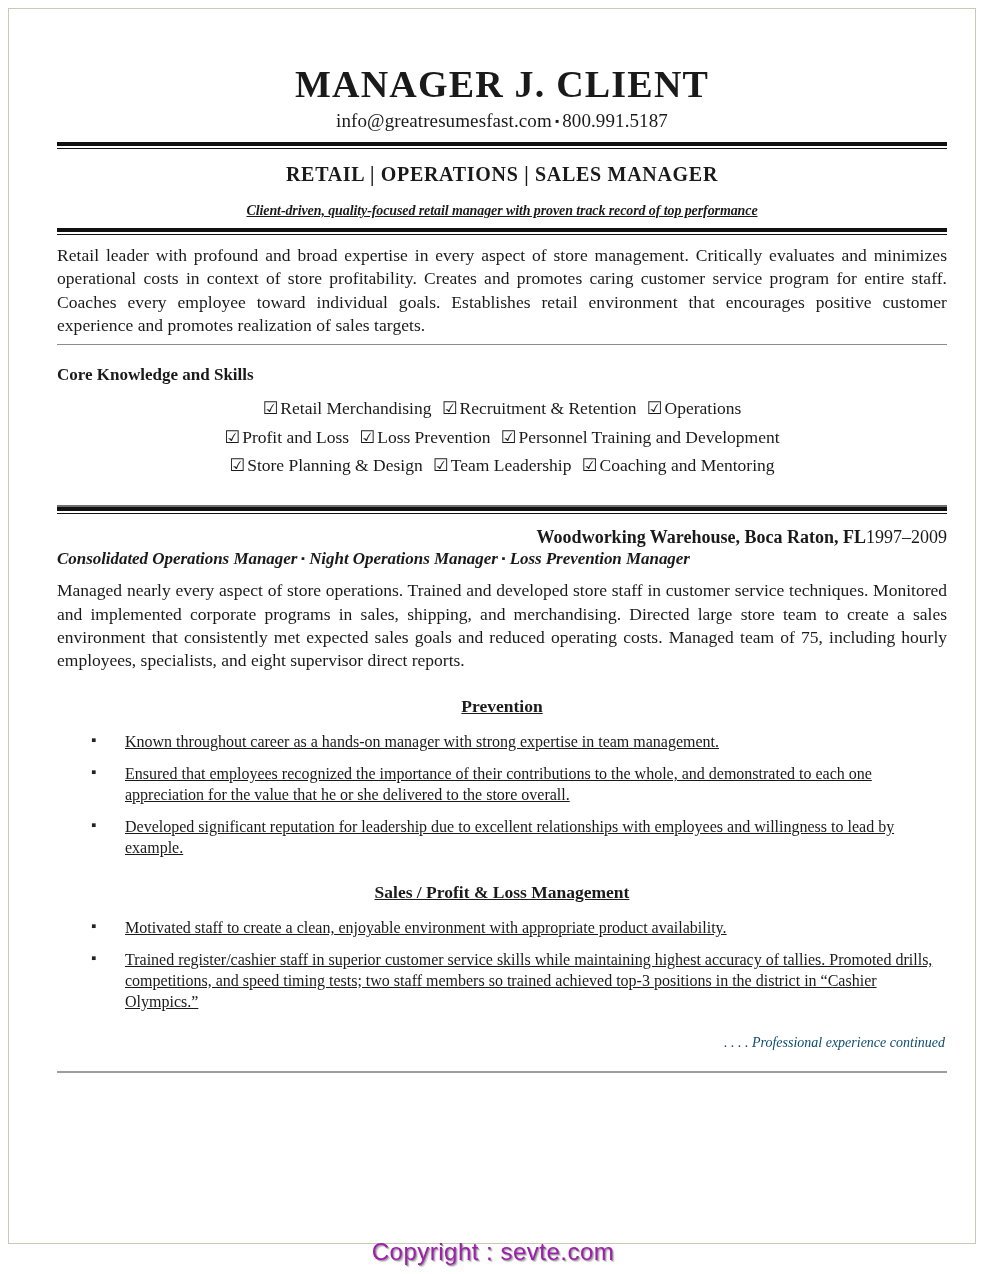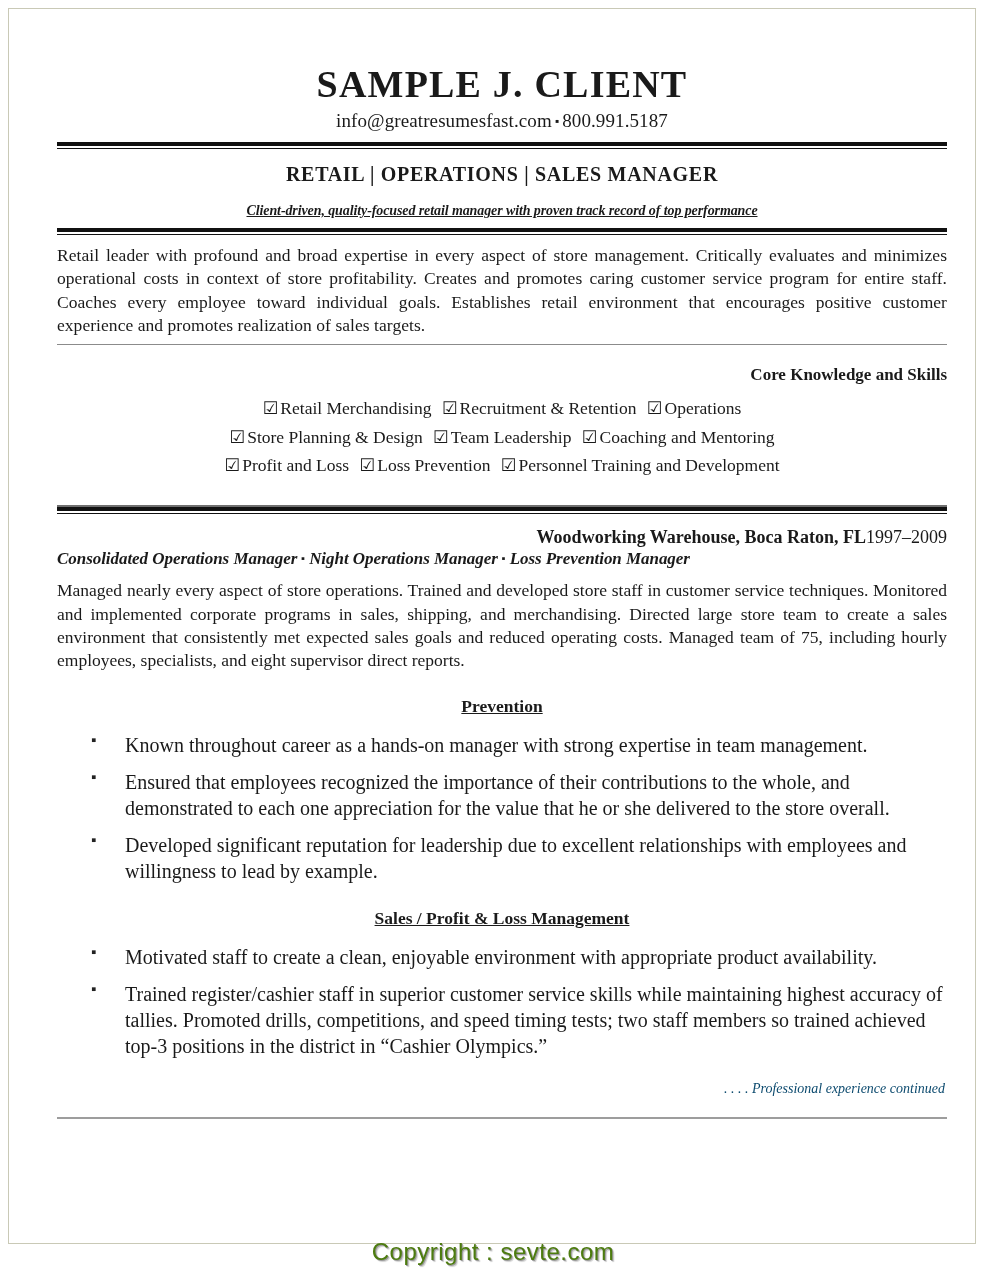--- a/index.html
+++ b/index.html
@@ -104,21 +104,21 @@
   .summary {
     text-align: justify;
     font-size: 17.5px;
     line-height: 1.33;
     margin: 9px 0 7px 0;
     letter-spacing: .05px;
   }
 
   
   .skills-heading {
-    text-align: right;
+    text-align: left;
     font-weight: bold;
     font-size: 17px;
     margin: 20px 0 9px 0;
   }
   .skills-row {
     text-align: center;
     font-size: 17.5px;
     line-height: 1.62;
     white-space: nowrap;
   }
@@ -182,24 +182,25 @@
     text-decoration: underline;
     margin: 24px 0 15px 0;
   }
   ul.bullets {
     list-style: none;
     margin: 0;
     padding: 0 0 0 34px;
   }
   ul.bullets li {
     position: relative;
-    font-size: 20px;
+    font-size: 16px;
     line-height: 1.30;
     margin-bottom: 11px;
     padding-left: 34px;
+    text-decoration: underline;
   }
   ul.bullets li::before {
     content: "\25AA";
     position: absolute;
     left: 0;
     top: -1px;
     font-size: 15px;
     color: #222;
   }
 
@@ -221,32 +222,32 @@
 
   
   #watermark {
     position: absolute;
     left: 0;
     top: 1238px;
     width: 986px;
     text-align: center;
     font-family: "Liberation Sans", "DejaVu Sans", sans-serif;
     font-size: 24px;
-    color: #4d7c0f;
+    color: #a21caf;
     text-shadow: 1px 1px 0 #9a9a9a, 2px 2px 1px #cfcfcf;
     letter-spacing: .5px;
   }
 </style>
 </head>
 <body>
 
 <div id="page-frame">
   <div id="sheet">
 
-    <div class="name">SAMPLE J. CLIENT</div>
+    <div class="name">MANAGER J. CLIENT</div>
 
     <div class="contact-line">
       <span>info@greatresumesfast.com</span><span class="contact-sep">▪</span><span>800.991.5187</span>
     </div>
 
     <hr class="rule-thick">
 
     <div class="target-title">RETAIL | OPERATIONS | SALES MANAGER</div>
     <div class="tagline">Client-driven, quality-focused retail manager with proven track record of top performance</div>
 
@@ -257,28 +258,28 @@
     <hr class="rule-thin">
 
     <div class="skills-heading">Core Knowledge and Skills</div>
 
     <div class="skills-row">
       <span class="skill-item"><span class="skill-box">☑</span><span>Retail Merchandising</span></span>
       <span class="skill-item"><span class="skill-box">☑</span><span>Recruitment &amp; Retention</span></span>
       <span class="skill-item"><span class="skill-box">☑</span><span>Operations</span></span>
     </div>
     <div class="skills-row">
+      <span class="skill-item"><span class="skill-box">☑</span><span>Profit and Loss</span></span>
+      <span class="skill-item"><span class="skill-box">☑</span><span>Loss Prevention</span></span>
+      <span class="skill-item"><span class="skill-box">☑</span><span>Personnel Training and Development</span></span>
+    </div>
+    <div class="skills-row">
       <span class="skill-item"><span class="skill-box">☑</span><span>Store Planning &amp; Design</span></span>
       <span class="skill-item"><span class="skill-box">☑</span><span>Team Leadership</span></span>
       <span class="skill-item"><span class="skill-box">☑</span><span>Coaching and Mentoring</span></span>
-    </div>
-    <div class="skills-row">
-      <span class="skill-item"><span class="skill-box">☑</span><span>Profit and Loss</span></span>
-      <span class="skill-item"><span class="skill-box">☑</span><span>Loss Prevention</span></span>
-      <span class="skill-item"><span class="skill-box">☑</span><span>Personnel Training and Development</span></span>
     </div>
 
     <div class="section-bar-wrap">
       <hr class="rule-thin-dark">
       <hr class="rule-section-bottom">
     </div>
 
     <div>
       <div class="job-head">
         <span class="employer">Woodworking Warehouse, Boca Raton, FL</span>

